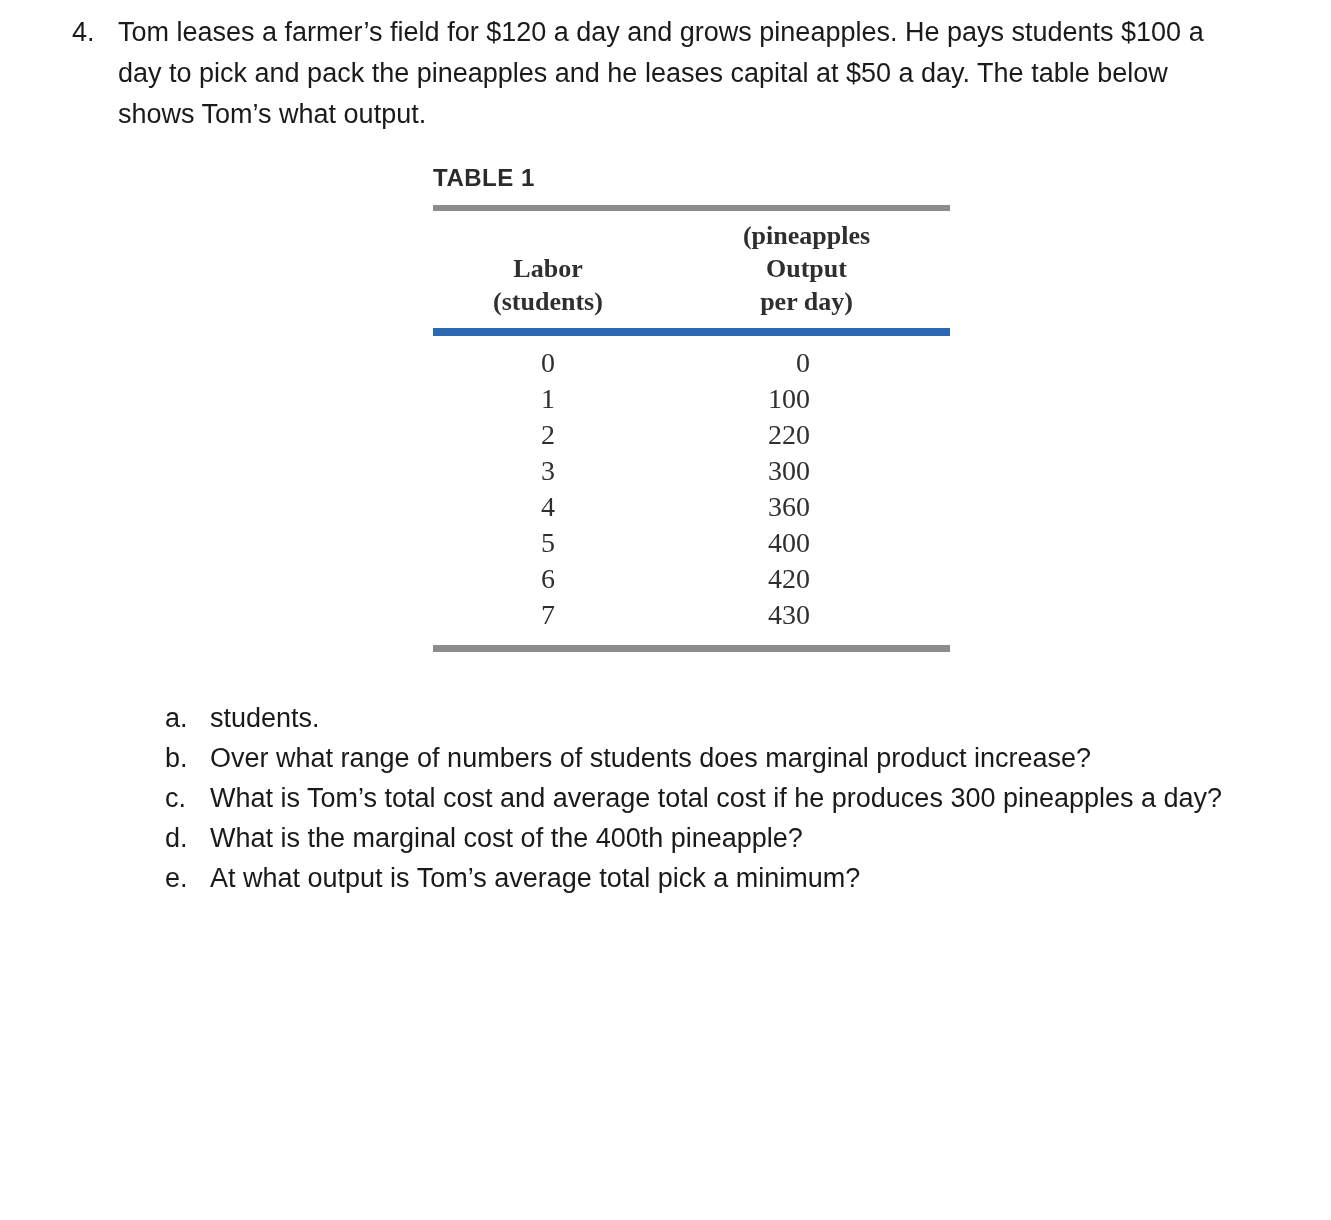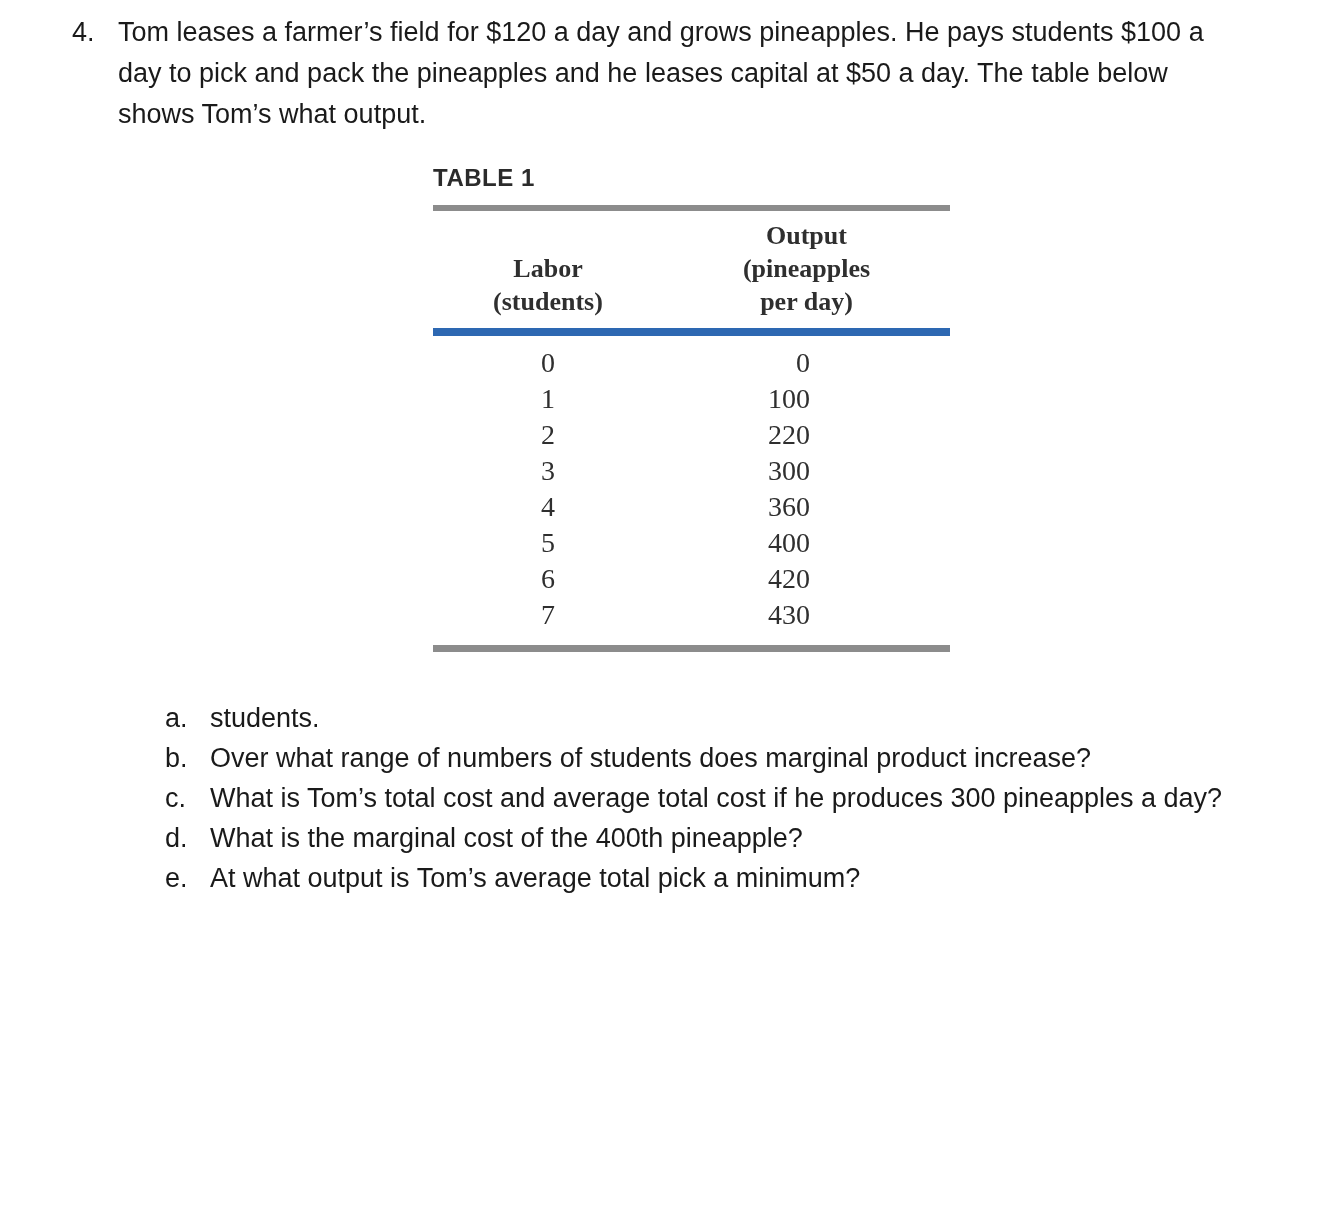--- a/index.html
+++ b/index.html
@@ -116,22 +116,22 @@
   <div class="table-wrap">
     <div class="table-title">TABLE 1</div>
     <div class="rule-gray-top"></div>
 
     <div class="thead">
       <div class="th-col1">
         <div>Labor</div>
         <div>(students)</div>
       </div>
       <div class="th-col2">
+        <div>(pineapples</div>
         <div>Output</div>
-        <div>(pineapples</div>
         <div>per day)</div>
       </div>
     </div>
 
     <div class="rule-blue"></div>
 
     <div class="tbody">
       <div class="trow">
         <div class="td-labor">0</div>
         <div class="td-output">0</div>

